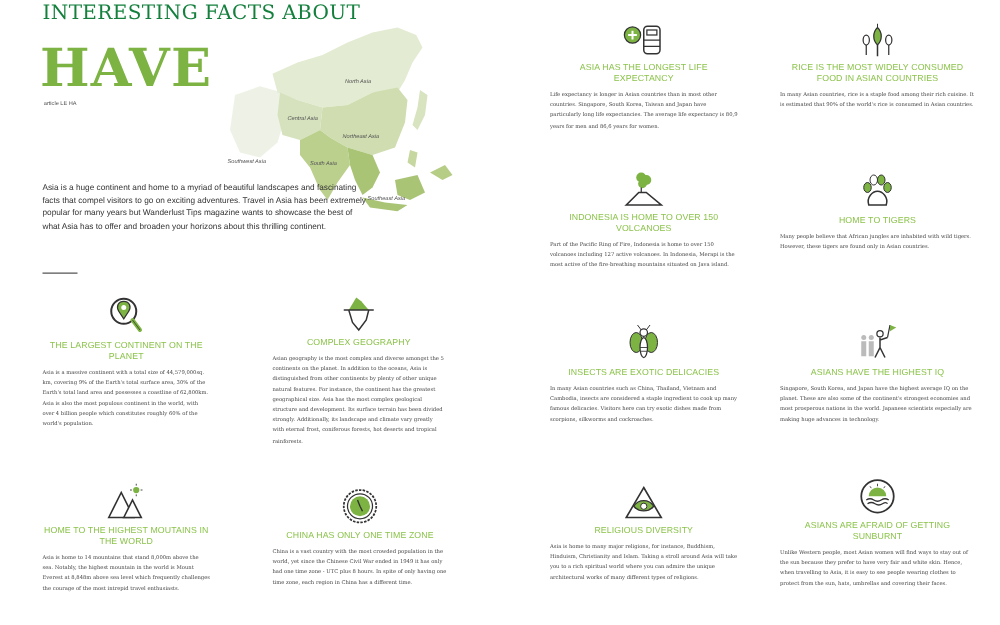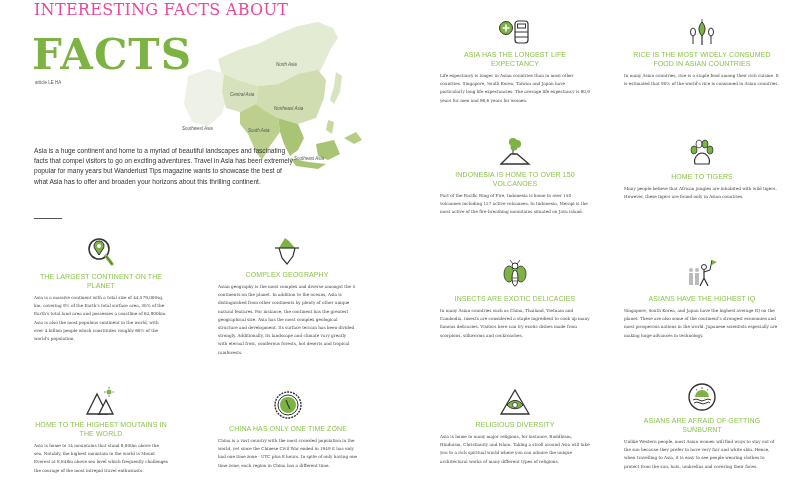--- a/index.html
+++ b/index.html
@@ -1,39 +1,39 @@
 <!DOCTYPE html>
 <html><head>
 <meta charset="utf-8">
 <style>
   * { box-sizing: border-box; margin: 0; padding: 0; }
   html, body { width: 800px; height: 500px; background: #ffffff; overflow: hidden; }
   body { position: relative; font-family: "DejaVu Serif", serif; color: #333; }
 
-  .title-small { position: absolute; left: 34px; top: 0; font-family: "DejaVu Serif", serif; font-size: 16px; letter-spacing: 0.3px; color: #ec4899; }
+  .title-small { position: absolute; left: 34px; top: 0; font-family: "DejaVu Serif", serif; font-size: 16px; letter-spacing: 0.3px; color: #15803d; }
   .title-big { position: absolute; left: 32px; top: 34px; font-family: "DejaVu Serif", serif; font-weight: bold; font-size: 42px; color: #7cb342; letter-spacing: 1px; line-height: 42px; }
   .byline { position: absolute; left: 35px; top: 80px; font-family: "Liberation Sans", sans-serif; font-size: 4.5px; color: #555; }
 
   .map { position: absolute; left: 178px; top: 14px; width: 200px; height: 160px; }
   .map-label { position: absolute; font-family: "Liberation Sans", sans-serif; font-style: italic; font-size: 4.5px; color: #555; }
 
   .intro { position: absolute; left: 34px; top: 146px; width: 260px; font-family: "Liberation Sans", sans-serif; font-size: 6.6px; line-height: 10.2px; color: #333; }
   .intro-rule { position: absolute; left: 34px; top: 218px; width: 28px; height: 1px; background: #555; }
 
   .card { position: absolute; text-align: center; }
   .card .icon { height: 32px; display: flex; justify-content: center; align-items: flex-end; margin-bottom: 4px; }
   .card .icon svg { display: block; }
   .card h3 { font-family: "Liberation Sans", sans-serif; font-weight: normal; font-size: 7px; line-height: 9px; color: #8bc34a; letter-spacing: 0.1px; margin-bottom: 4px; }
   .card p { font-family: "DejaVu Serif", serif; font-size: 4.2px; line-height: 8.2px; color: #444; text-align: left; }
 </style>
 </head>
 <body>
 
 <div class="title-small">INTERESTING FACTS ABOUT</div>
-<div class="title-big">FACTS</div>
+<div class="title-big">HAVE</div>
 <div class="byline">article LE HA</div>
 
 <div class="map">
   <svg width="200" height="160" viewBox="0 0 200 160">
 
     <path d="M10 62 L30 55 L48 60 L50 80 L44 100 L30 112 L14 108 L6 90 Z" fill="#eef2e6"></path>
 
     <path d="M40 45 L60 36 L80 30 L100 20 L120 12 L140 8 L155 14 L160 24 L152 36 L146 50 L140 60 L120 60 L100 70 L80 72 L60 66 L44 60 Z" fill="#e3ebd2"></path>
 
     <path d="M46 60 L60 66 L80 72 L78 90 L62 98 L48 94 L44 78 Z" fill="#d6e2bd"></path>

